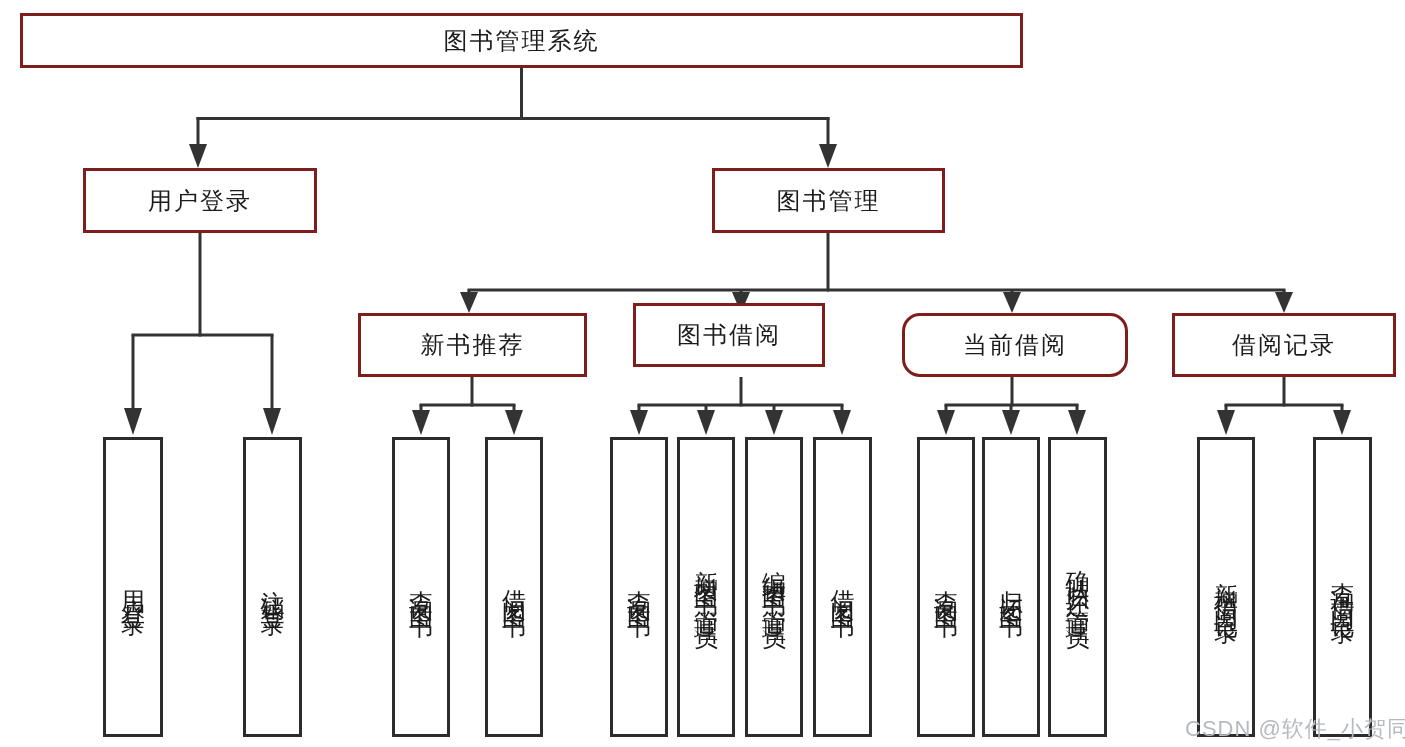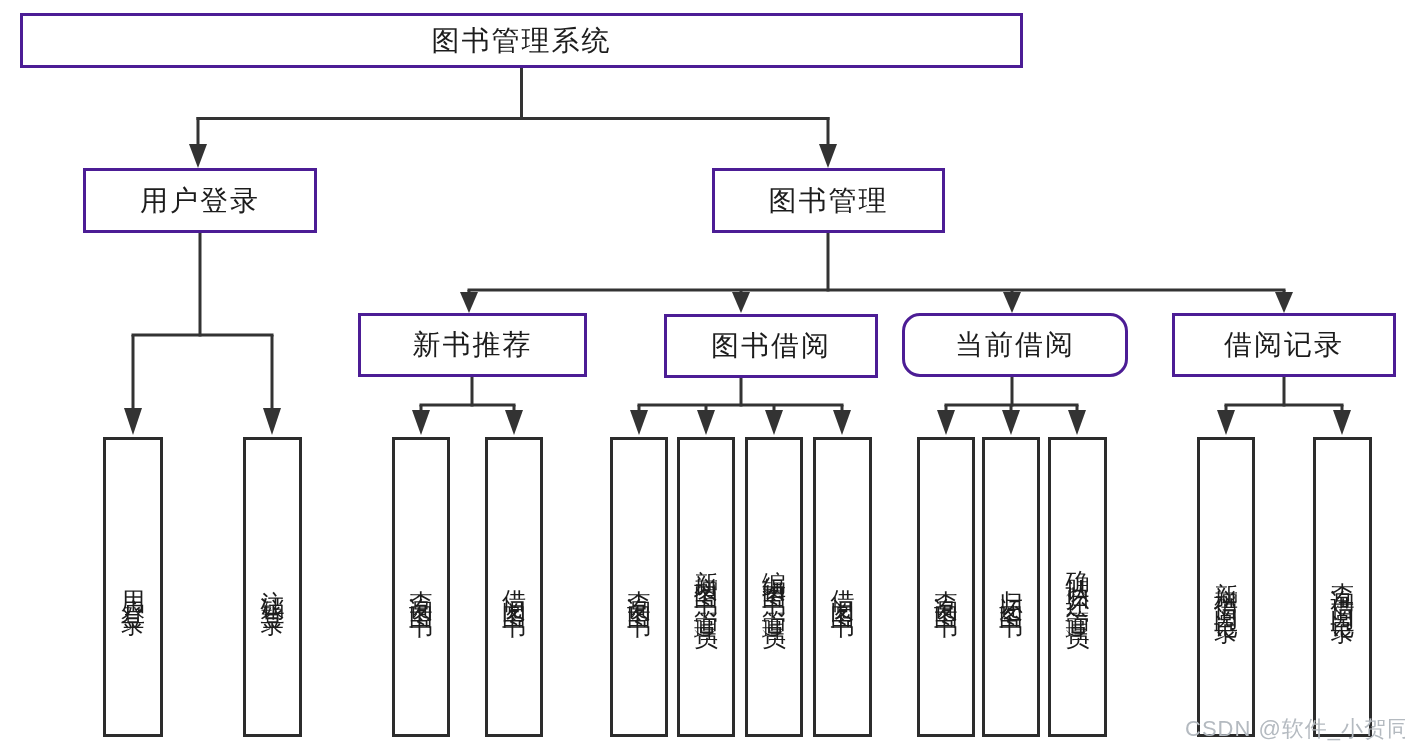--- a/index.html
+++ b/index.html
@@ -19,26 +19,26 @@
     position: absolute;
     left: 0;
     top: 0;
     width: 1405px;
     height: 747px;
     z-index: 1;
   }
   .hbox {
     position: absolute;
     box-sizing: border-box;
-    border: 3px solid #4c1d95;
+    border: 3px solid #7f1d1d;
     background: #ffffff;
     display: flex;
     align-items: center;
     justify-content: center;
-    font-size: 28px;
+    font-size: 24px;
     letter-spacing: 2px;
     color: #1c1c1c;
     z-index: 2;
   }
   .vbox {
     position: absolute;
     box-sizing: border-box;
     top: 437px;
     height: 300px;
     border: 3px solid #2c2c2c;
@@ -55,21 +55,21 @@
     letter-spacing: 8px;
     line-height: 1;
     color: #1c1c1c;
     white-space: nowrap;
   }
   
   .n-root          { left: 20px;   top: 13px;  width: 1003px; height: 55px; }
   .n-user-login    { left: 83px;   top: 168px; width: 234px;  height: 65px; }
   .n-book-mgmt     { left: 712px;  top: 168px; width: 233px;  height: 65px; }
   .n-new-book      { left: 358px;  top: 313px; width: 229px;  height: 64px; }
-  .n-book-borrow   { left: 633px;  top: 314px; width: 214px;  height: 64px; margin-left: 31px; }
+  .n-book-borrow   { left: 633px;  top: 303px; width: 192px;  height: 64px; }
   .n-current       { left: 902px;  top: 313px; width: 226px;  height: 64px; border-radius: 18px; }
   .n-records       { left: 1172px; top: 313px; width: 224px;  height: 64px; }
   
   .l-1  { left: 103px;  width: 60px; }
   .l-2  { left: 243px;  width: 59px; }
   .l-3  { left: 392px;  width: 58px; }
   .l-4  { left: 485px;  width: 58px; }
   .l-5  { left: 610px;  width: 58px; }
   .l-6  { left: 677px;  width: 58px; }
   .l-7  { left: 745px;  width: 58px; }

